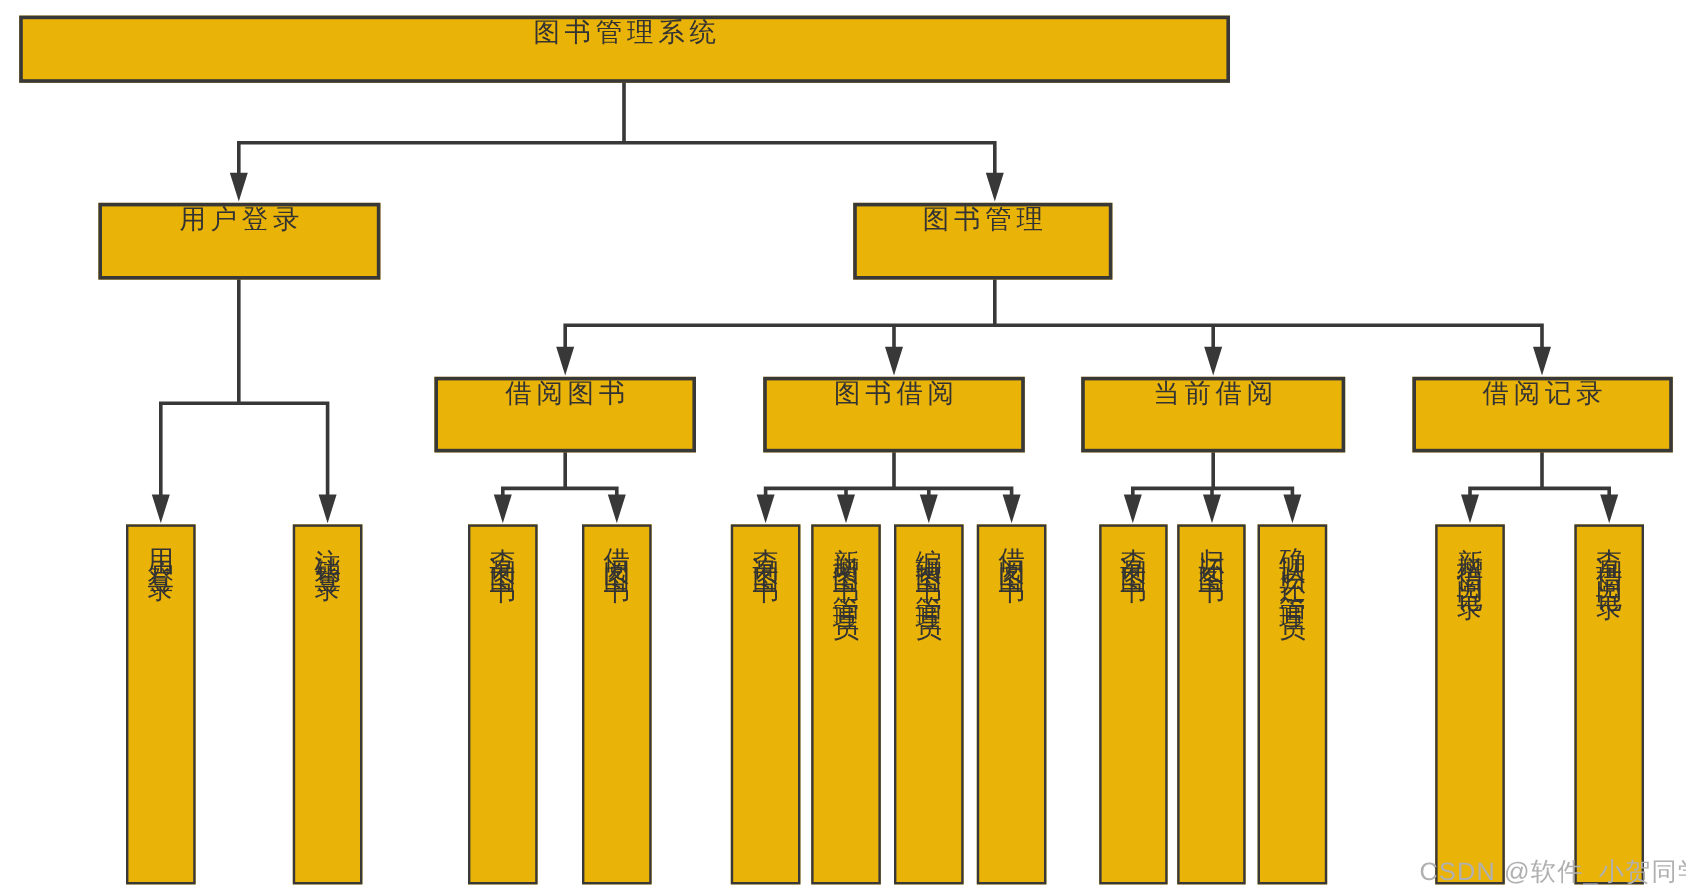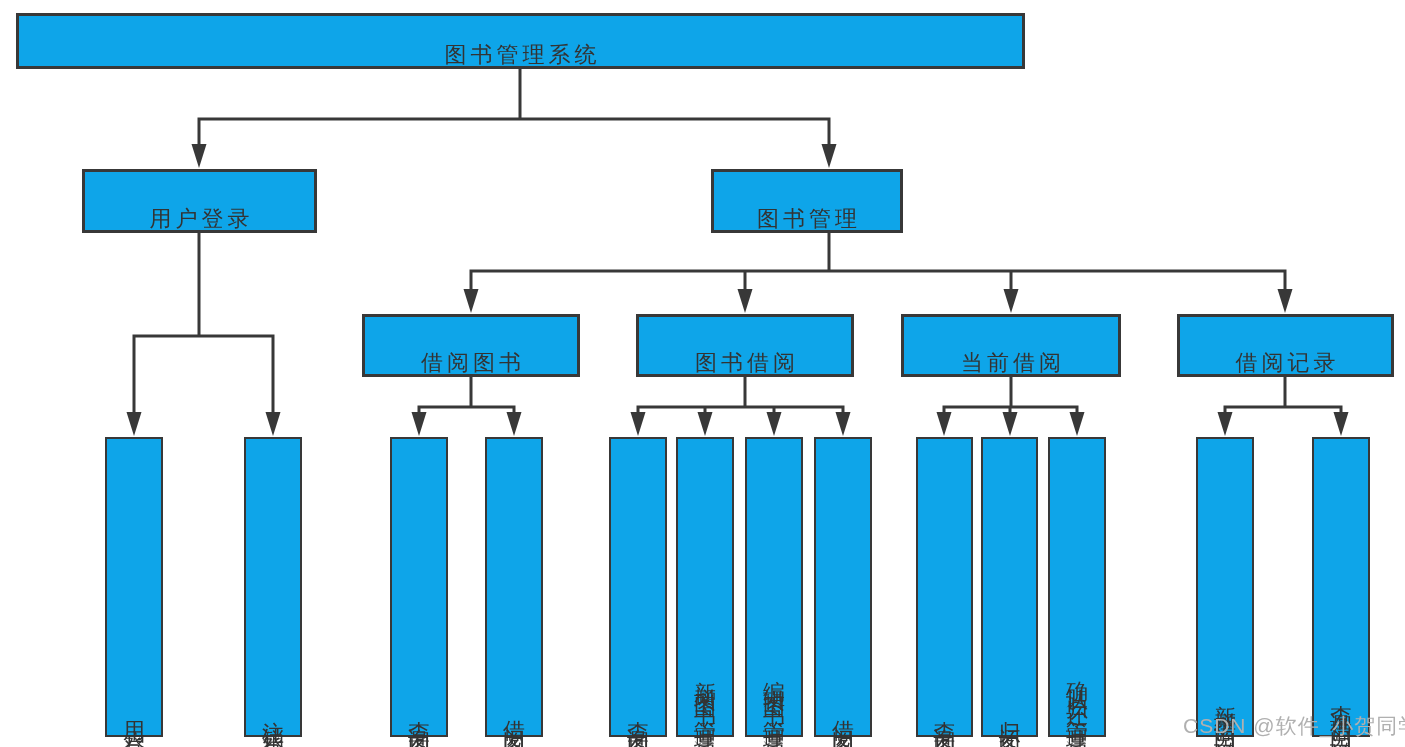--- a/index.html
+++ b/index.html
@@ -2,22 +2,22 @@
 <html><head>
 <meta charset="utf-8">
 <style>
   html,body{margin:0;padding:0;background:#fff;}
   .canvas{
     position:relative;width:1405px;height:747px;background:#ffffff;
     font-family:"Liberation Sans","DejaVu Sans",sans-serif;overflow:hidden;
   }
   svg.connectors{position:absolute;left:0;top:0;width:1405px;height:747px;}
   .box{
-    position:absolute;background:#0ea5e9;border:3px solid #383838;
-    box-sizing:border-box;display:flex;align-items:flex-end;justify-content:center;
+    position:absolute;background:#eab308;border:3px solid #383838;
+    box-sizing:border-box;display:flex;align-items:flex-start;justify-content:center;
   }
   .hbox .lbl{
     font-size:22px;letter-spacing:4px;color:#333333;white-space:nowrap;
     text-indent:4px;line-height:1;
   }
   .vbox{top:437px;width:58px;height:300px;border-width:2.5px;}
   .vlbl{
     writing-mode:vertical-rl;text-orientation:mixed;
     font-size:22px;letter-spacing:8px;color:#333333;line-height:1;white-space:nowrap;
   }
@@ -48,21 +48,21 @@
          M1217.5 412H1232.5L1225 436Z M1333.5 412H1348.5L1341 436Z"></path>
   </svg>
 
   <div class="box hbox" style="left:16px;top:13px;width:1009px;height:56px">
     <span class="lbl">图书管理系统</span>
   </div>
 
   <div class="box hbox" style="left:82px;top:169px;width:235px;height:64px">
     <span class="lbl">用户登录</span>
   </div>
-  <div class="box hbox" style="left:711px;top:169px;width:192px;height:64px">
+  <div class="box hbox" style="left:711px;top:169px;width:216px;height:64px">
     <span class="lbl">图书管理</span>
   </div>
 
   <div class="box hbox" style="left:362px;top:314px;width:218px;height:63px">
     <span class="lbl">借阅图书</span>
   </div>
   <div class="box hbox" style="left:901px;top:314px;width:220px;height:63px">
     <span class="lbl">当前借阅</span>
   </div>
   <div class="box hbox" style="left:636px;top:314px;width:218px;height:63px">

